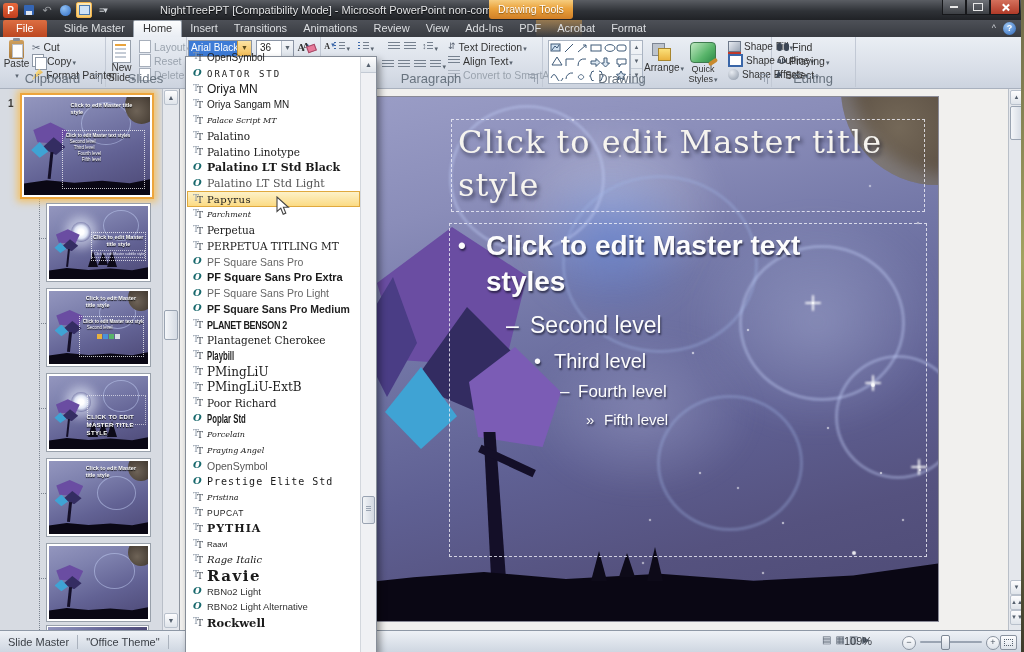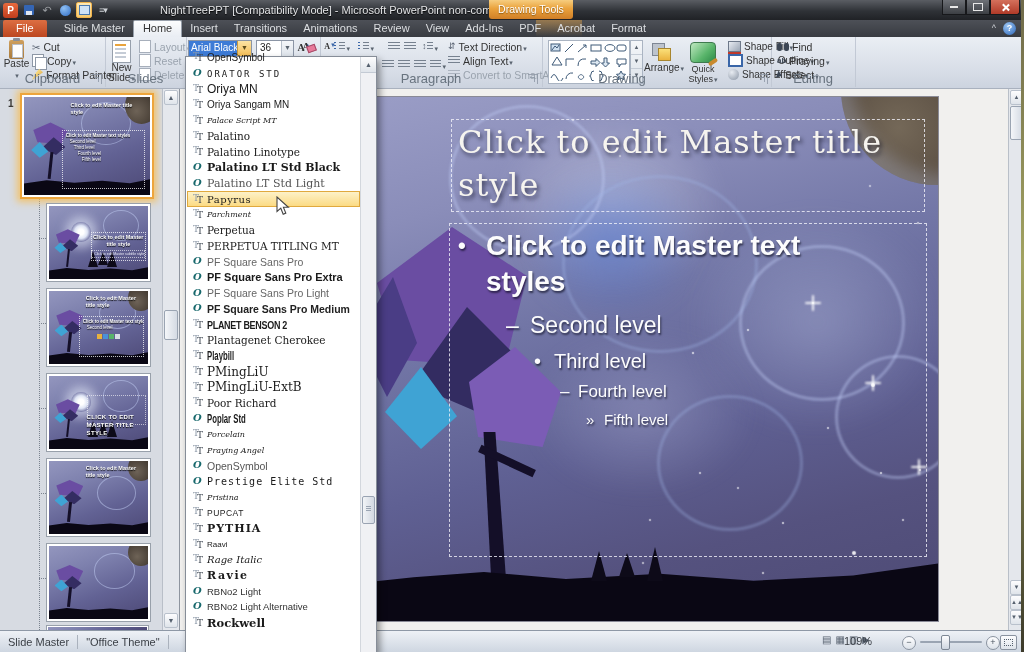--- a/index.html
+++ b/index.html
@@ -134,21 +134,21 @@
   .f-script-t{font-family:"DejaVu Serif",serif;font-style:italic;font-size:8px;}
   .f-papyrus{font-family:"DejaVu Serif",serif;font-size:10px;letter-spacing:.5px;}
   .f-sans-l{font-size:10.5px;color:#666;} .f-sans-b{font-weight:bold;font-size:11px;}
   .f-sans-m{font-weight:bold;font-size:10.5px;color:#222;}
   .f-benson{font-weight:bold;font-size:9px;display:inline-block;transform:scaleY(1.25);transform-origin:left center;letter-spacing:-.3px;}
   .f-cond{font-weight:bold;font-size:12.5px;display:inline-block;transform:scaleX(.62);transform-origin:left center;}
   .f-pre{color:#555;font-size:10.5px;}
   .f-mono{font-family:"DejaVu Sans Mono",monospace;font-size:10px;letter-spacing:1px;}
   .f-pupcat{text-transform:uppercase;font-size:8.5px;letter-spacing:.5px;}
   .f-pythia{font-family:"DejaVu Serif",serif;font-weight:bold;font-size:11px;letter-spacing:1px;}
-  .f-ravie{font-family:"DejaVu Serif",serif;font-weight:bold;font-size:11px;letter-spacing:1.5px;}
+  .f-ravie{font-family:"DejaVu Serif",serif;font-weight:bold;font-size:15px;letter-spacing:1.5px;}
   .f-rb{font-size:9.5px;color:#333;}
   .f-slab{font-family:"DejaVu Serif",serif;font-weight:bold;font-size:11.5px;}
   .dscroll{position:absolute;right:0;top:0;width:15px;height:100%;background:#f0f1f4;border-left:1px solid #d3d7dd;}
   .dup{height:15px;background:linear-gradient(#fdfdfe,#dfe4ea);border-bottom:1px solid #c3cad4;
     text-align:center;font-size:7px;color:#55606e;line-height:15px;}
   .dthumb{position:absolute;left:1px;right:1px;top:439px;height:26px;border:1px solid #99a3b2;
     border-radius:2px;background:linear-gradient(90deg,#f2f4f7,#d2d8e1);}
   .dthumb::after{content:"";position:absolute;left:3px;top:11px;right:3px;height:1px;background:#9aa4b2;box-shadow:0 2px 0 #9aa4b2,0 -2px 0 #9aa4b2;}
   
   .pane{position:absolute;left:0;top:88px;width:179px;height:542px;background:#d7dbe2;border-right:1px solid #8e959f;z-index:5;}

